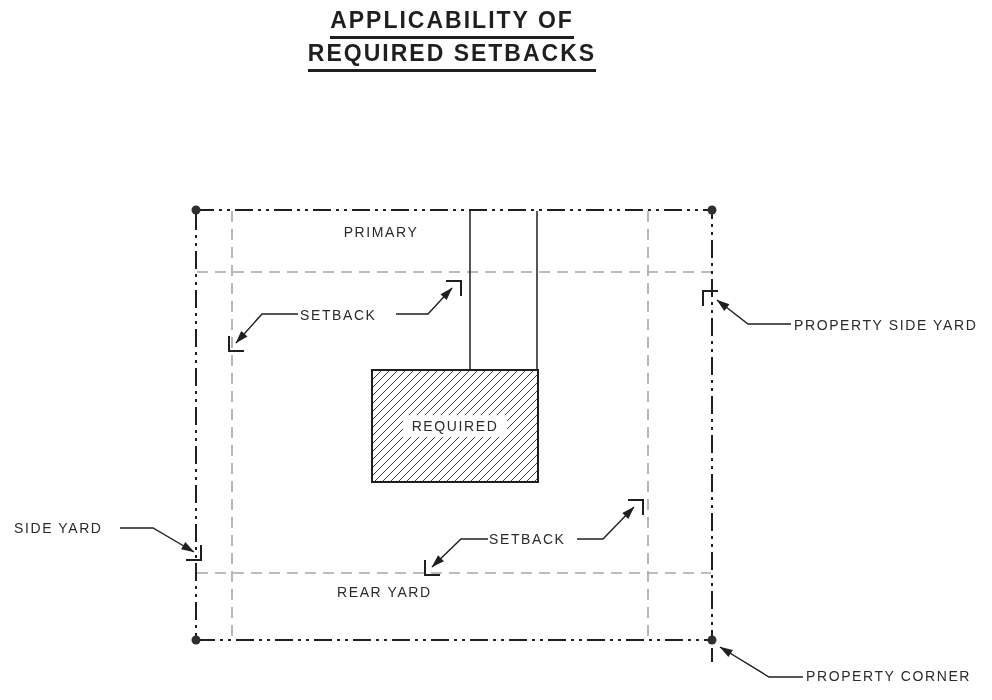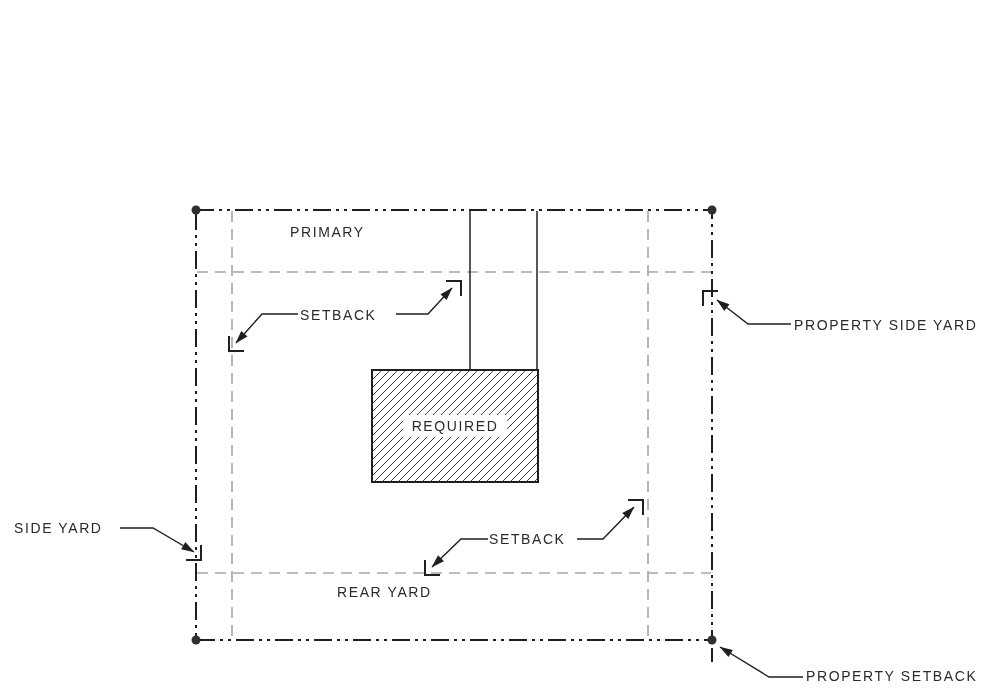--- a/index.html
+++ b/index.html
@@ -42,21 +42,21 @@
     font-size: 14px;
     letter-spacing: 1.6px;
     white-space: nowrap;
     color: #2a2a2a;
   }
   .frontyard-lbl {
     position: absolute;
     left: 290px;
     top: 221px;
     width: 182px;
-    text-align: left;
+    text-align: center;
     font-size: 14px;
     letter-spacing: 1.6px;
     line-height: 22px;
     color: #2a2a2a;
   }
   .building-lbl {
     position: absolute;
     left: 403px;
     top: 415px;
     width: 104px;
@@ -131,32 +131,36 @@
 
     <polyline class="tick" points="229,336 229,351 244,351"></polyline>
     <polyline class="tick" points="446,281 461,281 461,296"></polyline>
     <polyline class="tick" points="718,291 703,291 703,306"></polyline>
     <polyline class="tick" points="201,545 201,560 186,560"></polyline>
     <polyline class="tick" points="425,560 425,575 440,575"></polyline>
     <polyline class="tick" points="628,500 643,500 643,515"></polyline>
     <polyline class="tick" points="712,648 712,662"></polyline>
   </svg>
 
+  <div class="title">
+    <div><span class="tline">APPLICABILITY OF</span></div>
+    <div><span class="tline">REQUIRED SETBACKS</span></div>
+  </div>
 
   <div class="frontyard-lbl">
     <div>PRIMARY</div>
   </div>
 
   <div class="lbl" style="left:300px; top:307px;">SETBACK</div>
 
   <div class="lbl" style="left:794px; top:317px;">PROPERTY SIDE YARD</div>
 
   <div class="lbl" style="left:14px; top:520px;">SIDE YARD</div>
 
   <div class="lbl" style="left:489px; top:531px;">SETBACK</div>
 
   <div class="lbl" style="left:337px; top:584px;">REAR YARD</div>
 
   <div class="building-lbl">REQUIRED</div>
 
-  <div class="lbl" style="left:806px; top:668px;">PROPERTY SETBACK</div>
+  <div class="lbl" style="left:806px; top:668px;">PROPERTY CORNER</div>
 
 </div>
 
 </body></html>

